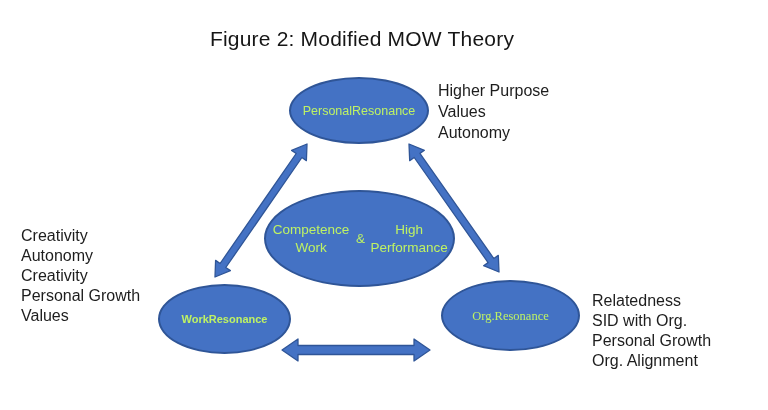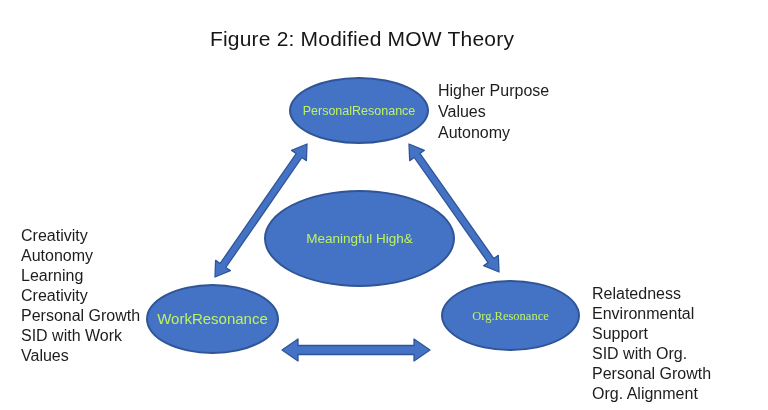--- a/index.html
+++ b/index.html
@@ -39,52 +39,53 @@
     border: 2px solid #2F5597;
     display: flex;
     flex-direction: row;
     align-items: center;
     justify-content: center;
     text-align: center;
     color: #bef264;
   }
   .node-personal { left: 289px; top: 77px;  width: 140px; height: 67px; font-size: 12.5px; line-height: 16px; }
   .node-central  { left: 264px; top: 190px; width: 191px; height: 97px; font-size: 13.5px; line-height: 18px; }
-  .node-work     { left: 146px; top: 284px; width: 133px; height: 70px; font-size: 15px; line-height: 16px; }
+  .node-work     { left: 158px; top: 284px; width: 133px; height: 70px; font-size: 11px; line-height: 16px; font-weight: bold; }
   .node-org      { left: 441px; top: 280px; width: 139px; height: 71px; font-size: 12.5px; line-height: 16px; font-family: Liberation Serif, serif; }
   .ann {
     position: absolute;
     font-size: 16px;
     color: #1D1D1D;
   }
   .ann-left         { left: 21px;  top: 226px; line-height: 20px; }
   .ann-top-right    { left: 438px; top: 80px;  line-height: 21px; }
-  .ann-bottom-right { left: 592px; top: 284px; line-height: 20px; }
+  .ann-bottom-right { left: 592px; top: 291px; line-height: 20px; }
 </style>
 </head>
 <body>
 
 <div class="stage">
 
   <h1 class="title">Figure 2: Modified MOW Theory</h1>
 
   <svg class="arrows" width="768" height="410" viewBox="0 0 768 410" aria-hidden="true">
     <polygon class="arrow" points="215,277 230.4,270.6 225.8,267.5 301.9,157.5 306.4,160.6 307,144 291.6,150.4 296.2,153.5 220.1,263.5 215.6,260.4"></polygon>
     <polygon class="arrow" points="409,144 409.7,160.6 414.2,157.5 488.1,262.6 483.6,265.7 499,272 498.3,255.4 493.8,258.5 419.9,153.4 424.4,150.3"></polygon>
     <polygon class="arrow" points="282,350 298,361 298,354.5 414,354.5 414,361 430,350 414,339 414,345.5 298,345.5 298,339"></polygon>
   </svg>
 
   <div class="node node-personal">
     <div class="node-line">Personal</div>
     <div class="node-line">Resonance</div>
   </div>
 
   <div class="node node-central">
-    <div class="node-line">Meaningful High</div>
+    <div class="node-line">Competence Work</div>
     <div class="node-line">&amp;</div>
+    <div class="node-line">High Performance</div>
   </div>
 
   <div class="node node-work">
     <div class="node-line">Work</div>
     <div class="node-line">Resonance</div>
   </div>
 
   <div class="node node-org">
     <div class="node-line">Org.</div>
     <div class="node-line">Resonance</div>
@@ -92,28 +93,25 @@
 
   <div class="ann ann-top-right">
     <div>Higher Purpose</div>
     <div>Values</div>
     <div>Autonomy</div>
   </div>
 
   <div class="ann ann-left">
     <div>Creativity</div>
     <div>Autonomy</div>
-    <div>Learning</div>
     <div>Creativity</div>
     <div>Personal Growth</div>
-    <div>SID with Work</div>
     <div>Values</div>
   </div>
 
   <div class="ann ann-bottom-right">
     <div>Relatedness</div>
-    <div>Environmental Support</div>
     <div>SID with Org.</div>
     <div>Personal Growth</div>
     <div>Org. Alignment</div>
   </div>
 
 </div>
 
 </body></html>

